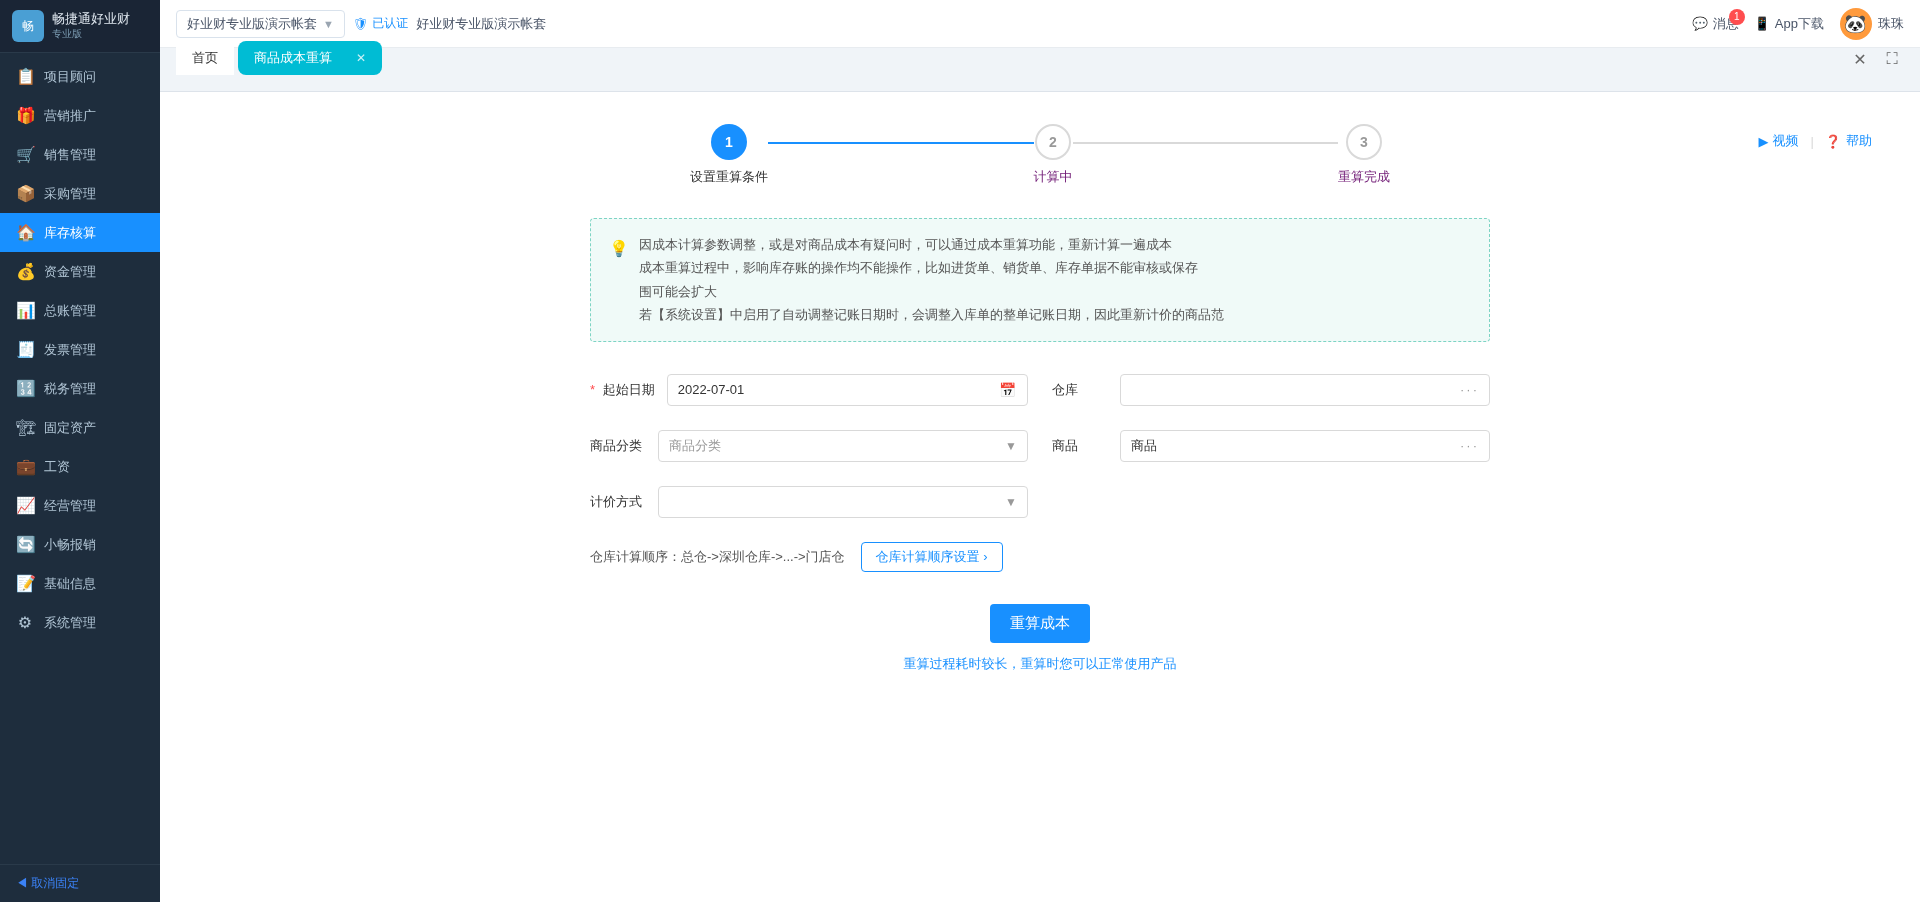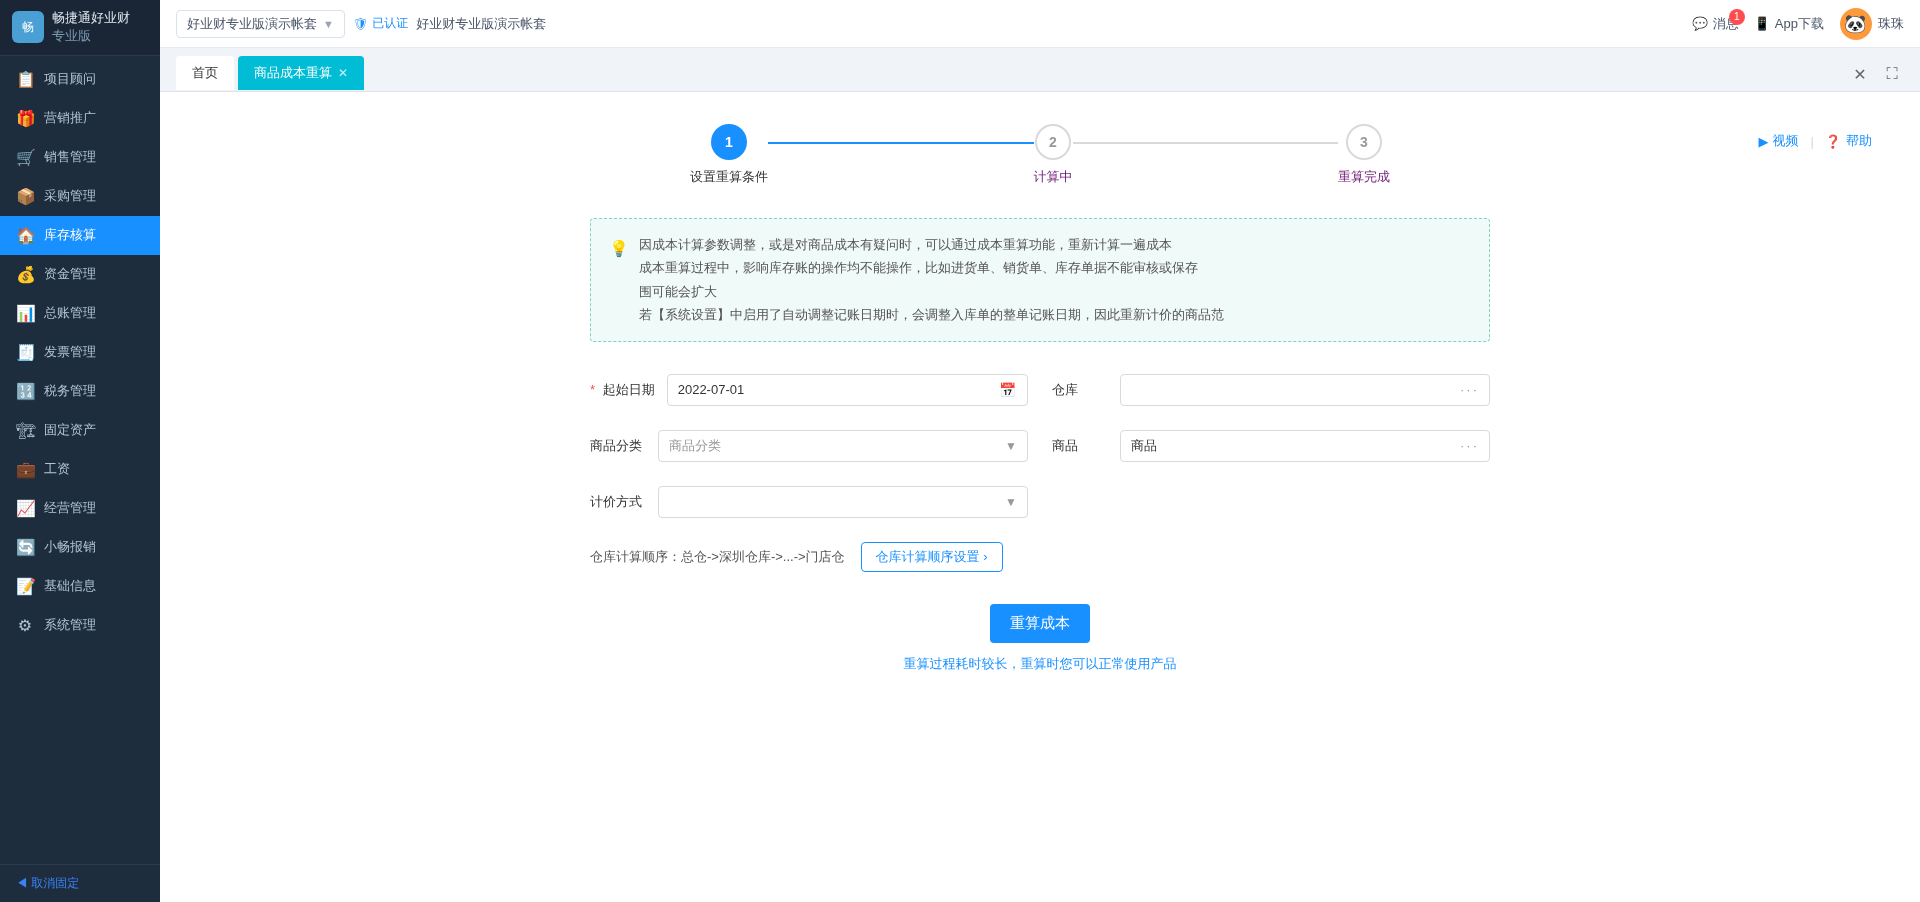--- a/index.html
+++ b/index.html
@@ -29,21 +29,21 @@
       border-radius: 6px;
       display: flex;
       align-items: center;
       justify-content: center;
       color: white;
       font-size: 12px;
       margin-right: 8px;
       flex-shrink: 0;
     }
     .logo-text { font-size: 13px; color: #e0e8f0; line-height: 1.3; }
-    .logo-sub { font-size: 13px; color: #7a9ab0; font-family: Liberation Serif, serif; }
+    .logo-sub { font-size: 10px; color: #7a9ab0; font-family: Liberation Serif, serif; }
     .sidebar-nav { flex: 1; overflow-y: auto; padding: 4px 0; }
     .sidebar-nav::-webkit-scrollbar { width: 4px; }
     .sidebar-nav::-webkit-scrollbar-thumb { background: #3a4d5e; border-radius: 2px; }
     .sidebar-item {
       display: flex;
       align-items: center;
       padding: 10px 16px;
       cursor: pointer;
       color: #b0c4d4;
       transition: background 0.2s;
@@ -138,37 +138,38 @@
       cursor: pointer;
     }
     .user-name { font-size: 13px; color: #4a5568; }
 
     
     .tabbar {
       height: 44px;
       background: #f0f4f8;
       display: flex;
       align-items: flex-end;
-      padding: 1px 16px;
+      padding: 16px 16px;
       border-bottom: 1px solid #dde3ea;
     }
     .tab {
       padding: 8px 16px;
       cursor: pointer;
       font-size: 13px;
       color: #4a5568;
       border-radius: 4px 4px 0 0;
       margin-right: 4px;
     }
     .tab.active {
       background: #00bcd4;
       color: white;
       display: flex;
       align-items: center;
-      gap: 6px;
+      gap: 24px;
+      border-radius: 8px;
     }
     .tab.home { background: white; color: #333; }
     .tab-close { cursor: pointer; font-size: 12px; opacity: 0.8; }
     .tabbar-right {
       margin-left: auto;
       display: flex;
       align-items: center;
       gap: 8px;
       padding-bottom: 4px;
     }

